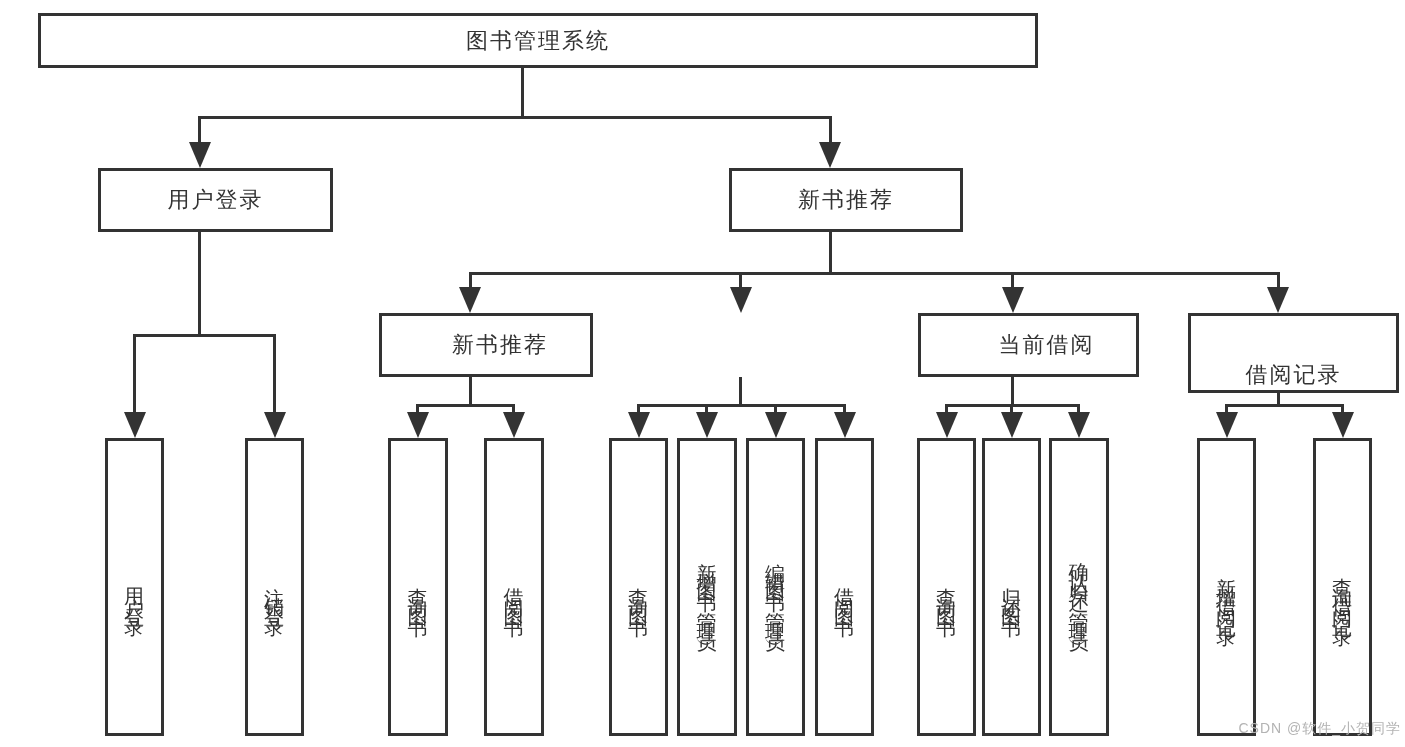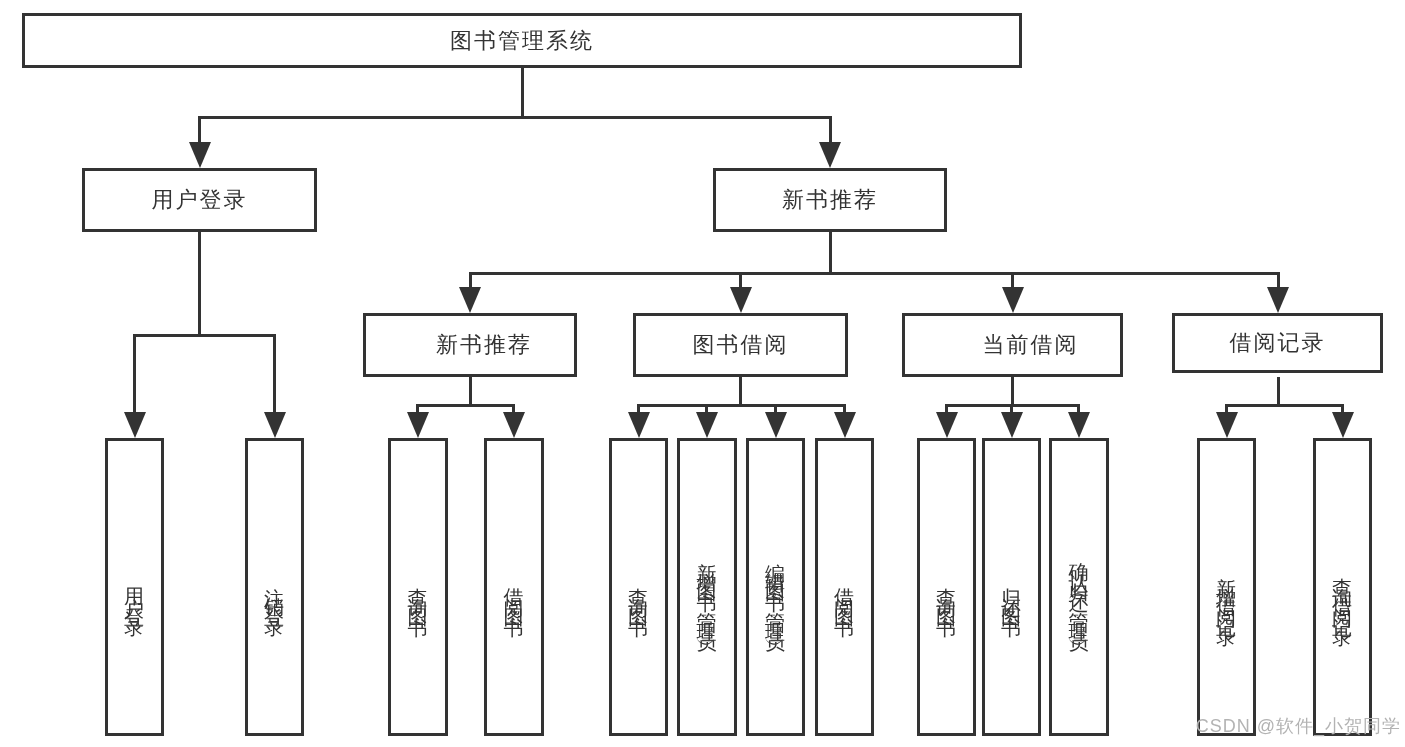--- a/index.html
+++ b/index.html
@@ -17,38 +17,38 @@
     overflow:hidden;
   }
   .node{
     position:absolute;
     box-sizing:border-box;
     border:3px solid var(--line);
     background:var(--bg);
     display:flex;align-items:center;justify-content:center;
     color:var(--text);
   }
-  .hnode{font-size:22px;letter-spacing:2px;white-space:nowrap;}
+  .hnode{font-size:22px;letter-spacing:2px;white-space:nowrap;margin-left:16px;}
   .vnode .vtext{
     writing-mode:vertical-rl;
     text-orientation:mixed;
     font-size:20px;
     letter-spacing:10px;
     line-height:1;
     margin-bottom:-10px;
     color:var(--text);
   }
   
   #node-root           {left:22px;  top:13px;  width:1000px; height:55px;}
   #node-user-login     {left:82px;  top:168px; width:235px;  height:64px;}
   #node-book-mgmt      {left:713px; top:168px; width:234px;  height:64px;}
   #node-new-book-rec   {left:363px; top:313px; width:214px;  height:64px;padding-left:28px;}
   #node-book-borrow    {left:633px; top:313px; width:215px;  height:64px;}
   #node-current-borrow {left:902px; top:313px; width:221px;  height:64px;padding-left:36px;}
-  #node-borrow-records {left:1172px;top:313px; width:211px;  height:60px;}
+  #node-borrow-records {left:1172px;top:313px; width:211px;  height:80px;align-items:flex-end;}
   .leaf{top:438px;height:298px;width:59px;}
   #leaf-user-login {left:105px;}
   #leaf-logout     {left:245px;}
   #leaf-nb-query   {left:388px;width:60px;}
   #leaf-nb-borrow  {left:484px;width:60px;}
   #leaf-bb-query   {left:609px;}
   #leaf-bb-add     {left:677px;width:60px;}
   #leaf-bb-edit    {left:746px;}
   #leaf-bb-borrow  {left:815px;}
   #leaf-cb-query   {left:917px;}
@@ -60,21 +60,21 @@
   .cline{position:absolute;background:var(--line);}
   .arrowhead{
     position:absolute;width:0;height:0;
     border-left:11px solid transparent;
     border-right:11px solid transparent;
     border-top:26px solid var(--line);
   }
   #watermark{
     position:absolute;
     right:4px;bottom:9px;
-    font-size:18px;
+    font-size:14px;
     color:var(--wm);
     letter-spacing:1px;
     white-space:nowrap;
   }
 </style>
 </head>
 <body>
 
 <div id="canvas">
 
@@ -140,23 +140,20 @@
   <div class="node hnode" id="node-user-login">
     <span>用户登录</span>
   </div>
   <div class="node hnode" id="node-book-mgmt">
     <span>新书推荐</span>
   </div>
 
   <div class="node hnode" id="node-new-book-rec">
     <span>新书推荐</span>
   </div>
-  <div class="node hnode" id="node-book-borrow">
-    <span>图书借阅</span>
-  </div>
   <div class="node hnode" id="node-current-borrow">
     <span>当前借阅</span>
   </div>
   <div class="node hnode" id="node-borrow-records">
     <span>借阅记录</span>
   </div>
 
   <div class="node vnode leaf" id="leaf-user-login">
     <span class="vtext">用户登录</span>
   </div>

